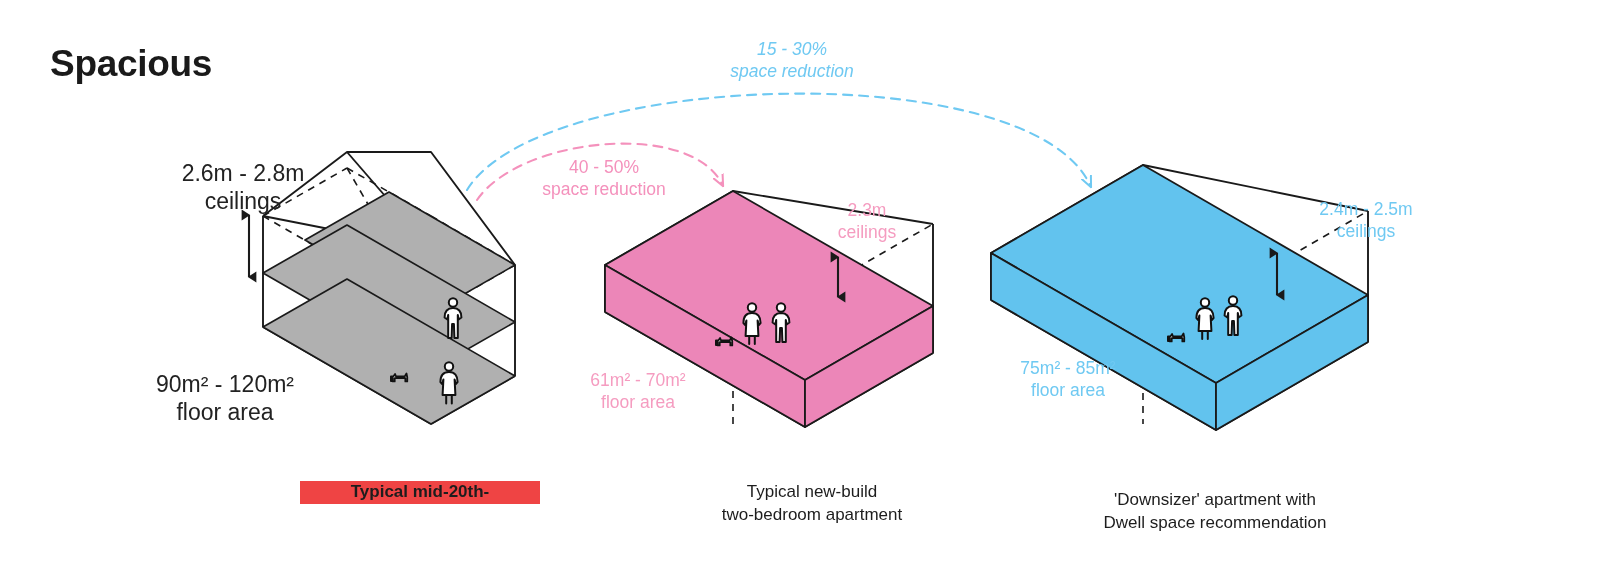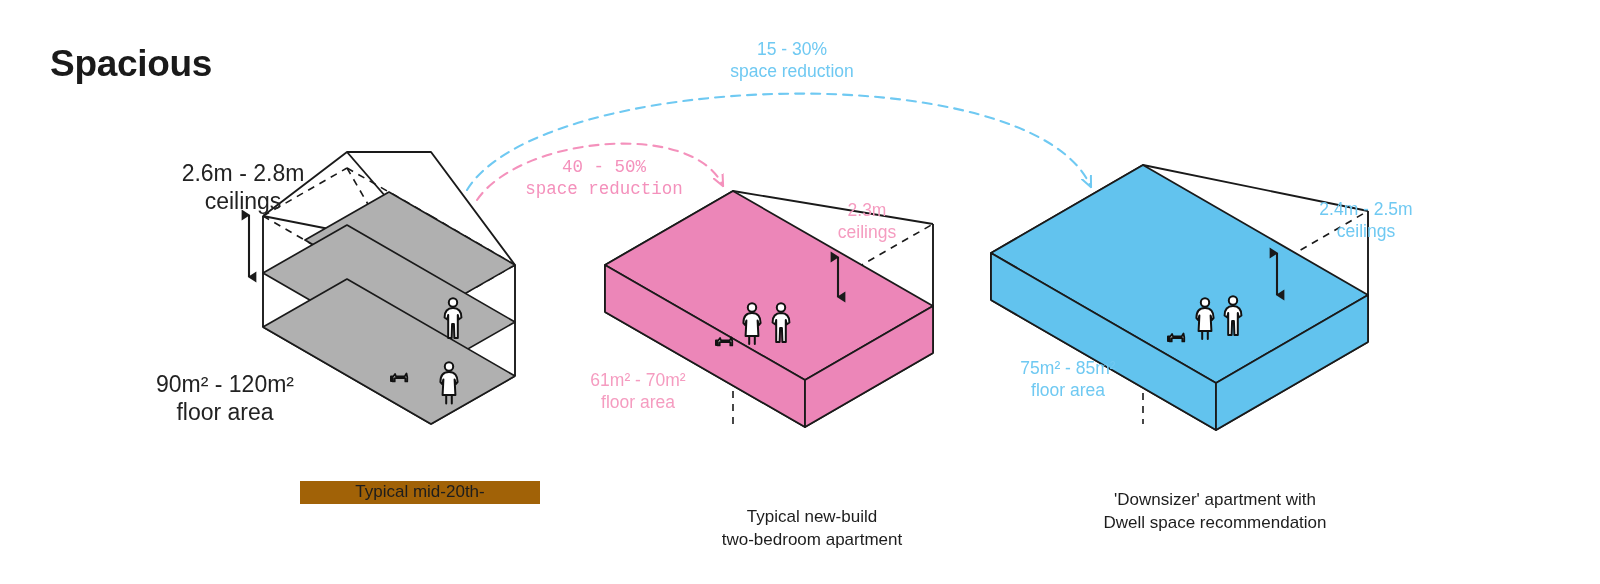--- a/index.html
+++ b/index.html
@@ -15,29 +15,29 @@
     position:absolute;left:50px;top:43px;
     font-size:37px;font-weight:700;color:#1a1a1a;letter-spacing:-0.3px;
     white-space:nowrap;
   }
 
   .lbl{position:absolute;white-space:nowrap;line-height:1.23;}
   .lbl-dark{color:#222222;font-size:23px;}
   .lbl-pink{color:#F59CC0;font-size:17.5px;}
   .lbl-blue{color:#6FC9F2;font-size:17.5px;}
   .arc-lbl{font-size:17.5px;line-height:1.24;text-align:center;}
-  .arc-pink{color:#F491BC;font-family:Liberation Mono, monospace;}
+  .arc-pink{color:#F491BC;}
   .arc-blue{color:#6FC9F2;}
   .ta-c{text-align:center;}
 
   .caption{
     position:absolute;text-align:center;font-size:17px;color:#1d1d1d;
     line-height:1.33;white-space:nowrap;
   }
-  .cap-hl{background:#a16207;}
+  .cap-hl{background:#ef4444;font-weight:bold;}
 </style>
 </head>
 <body>
 
 <div id="stage">
 
   <svg id="scene" viewBox="0 0 1600 584">
     <defs>
       <marker id="ah-pink" viewBox="0 0 10 10" refX="7" refY="5" markerWidth="6" markerHeight="6" orient="auto-start-reverse">
         <path d="M0,1 L9,5 L0,9" fill="none" stroke="#F491BC" stroke-width="1.6" stroke-linecap="round" stroke-linejoin="round"></path>
@@ -196,21 +196,21 @@
       </g>
     </g>
 
     <path d="M467,190 C540,70 1030,55 1090,185" fill="none" stroke="#6FC9F2" stroke-width="2.1" stroke-dasharray="9 7" stroke-linecap="round" marker-end="url(#ah-blue)"></path>
 
     <path d="M477,200 C520,137 690,120 722,184" fill="none" stroke="#F491BC" stroke-width="2.1" stroke-dasharray="9 7" stroke-linecap="round" marker-end="url(#ah-pink)"></path>
   </svg>
 
   <div class="title">Spacious</div>
 
-  <div class="lbl arc-lbl arc-blue" style="left:692px;top:39px;width:200px;">
+  <div class="lbl arc-lbl arc-blue" style="left:692px;top:39px;width:200px;font-style:italic;">
     <div>15 - 30%</div>
     <div>space reduction</div>
   </div>
 
   <div class="lbl arc-lbl arc-pink" style="left:504px;top:157px;width:200px;">
     <div>40 - 50%</div>
     <div>space reduction</div>
   </div>
 
   <div class="lbl lbl-dark ta-c" style="left:148px;top:159px;width:190px;">
@@ -237,21 +237,21 @@
   </div>
   <div class="lbl lbl-blue ta-c" style="left:963px;top:358px;width:210px;">
     <div>75m² - 85m²</div>
     <div>floor area</div>
   </div>
 
   <div class="caption" style="left:300px;top:481px;width:240px;">
     <div class="cap-hl">Typical mid-20th-</div>
   </div>
 
-  <div class="caption" style="left:692px;top:506px;width:240px;">
+  <div class="caption" style="left:692px;top:481px;width:240px;">
     <div>Typical new-build</div>
     <div>two-bedroom apartment</div>
   </div>
 
   <div class="caption" style="left:1075px;top:481px;width:280px;margin-top:8px;">
     <div>'Downsizer' apartment with</div>
     <div>Dwell space recommendation</div>
   </div>
 
 </div>

